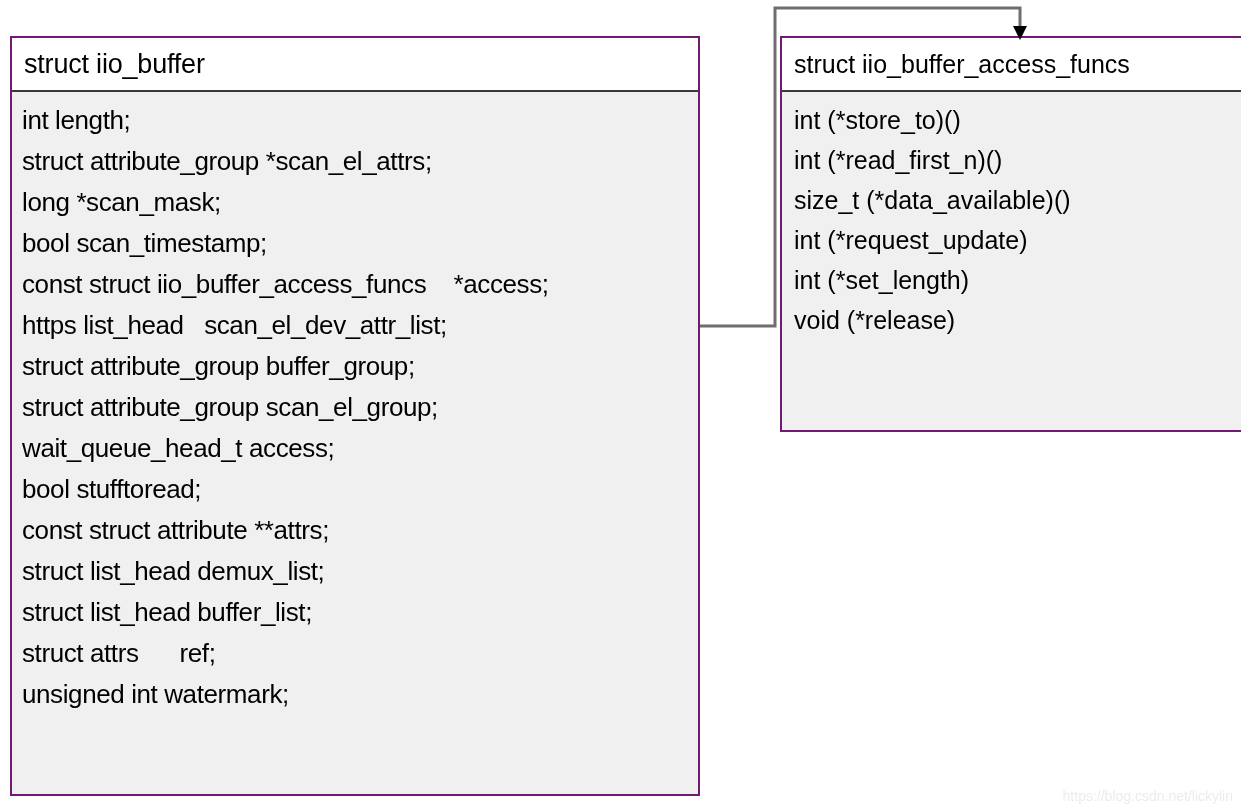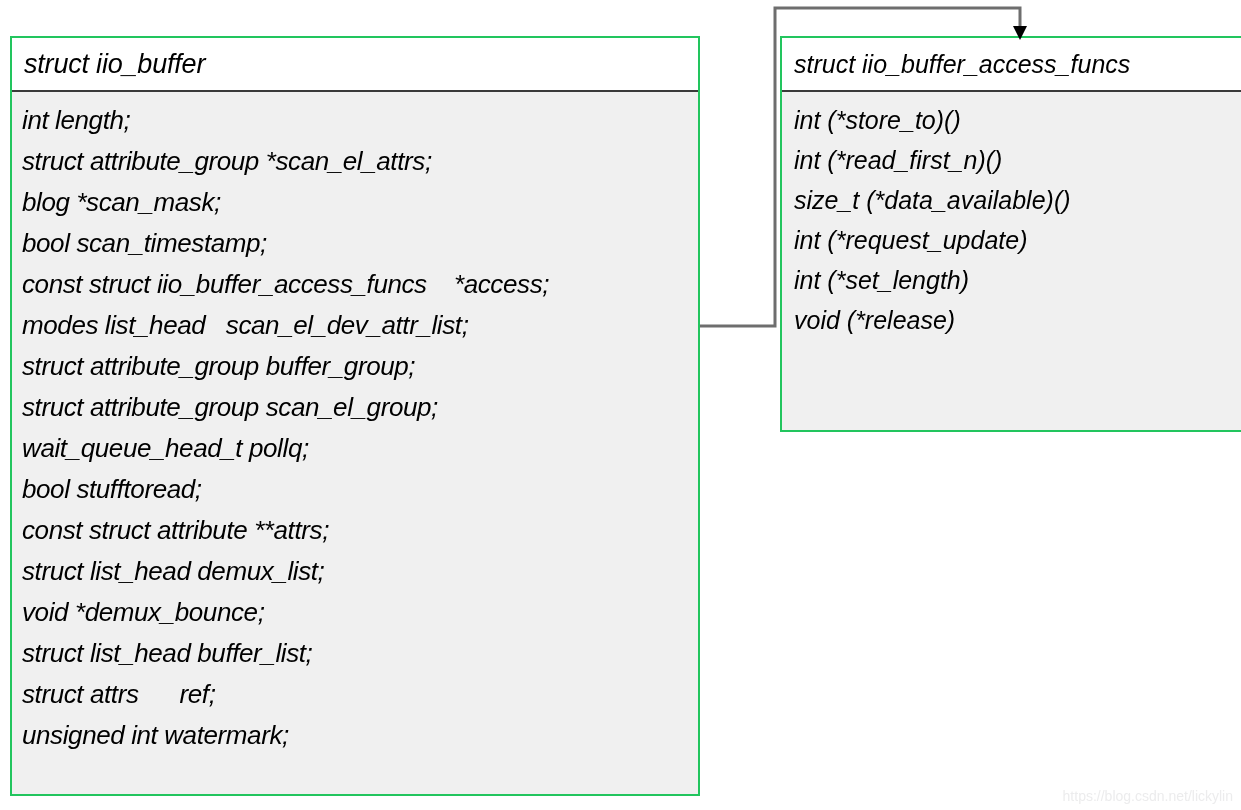--- a/index.html
+++ b/index.html
@@ -18,23 +18,22 @@
 
   .canvas {
     position: absolute;
     inset: 0;
   }
 
   
   .uml-box {
     position: absolute;
     box-sizing: border-box;
-    border: 2px solid #22c55e;
+    border: 2px solid #701a75;
     background: #d946ef;
-    font-style: italic;
   }
   .uml-header {
     box-sizing: border-box;
     background: #ffffff;
     border-bottom: 2px solid #3a3a3a;
     display: flex;
     align-items: center;
     padding-left: 12px;
     white-space: pre;
   }
@@ -117,31 +116,30 @@
 </head>
 <body>
 
 <div class="canvas">
 
   <div class="uml-box" id="box-iio-buffer">
     <div class="uml-header">struct iio_buffer</div>
     <div class="uml-body">
       <div class="uml-row">int length;</div>
       <div class="uml-row">struct attribute_group *scan_el_attrs;</div>
-      <div class="uml-row">blog *scan_mask;</div>
+      <div class="uml-row">long *scan_mask;</div>
       <div class="uml-row">bool scan_timestamp;</div>
       <div class="uml-row">const struct iio_buffer_access_funcs    *access;</div>
-      <div class="uml-row">modes list_head   scan_el_dev_attr_list;</div>
+      <div class="uml-row">https list_head   scan_el_dev_attr_list;</div>
       <div class="uml-row">struct attribute_group buffer_group;</div>
       <div class="uml-row">struct attribute_group scan_el_group;</div>
-      <div class="uml-row">wait_queue_head_t pollq;</div>
+      <div class="uml-row">wait_queue_head_t access;</div>
       <div class="uml-row">bool stufftoread;</div>
       <div class="uml-row">const struct attribute **attrs;</div>
       <div class="uml-row">struct list_head demux_list;</div>
-      <div class="uml-row">void *demux_bounce;</div>
       <div class="uml-row">struct list_head buffer_list;</div>
       <div class="uml-row">struct attrs      ref;</div>
       <div class="uml-row">unsigned int watermark;</div>
     </div>
   </div>
 
   <div class="uml-box" id="box-access-funcs">
     <div class="uml-header">struct iio_buffer_access_funcs</div>
     <div class="uml-body">
       <div class="uml-row">int (*store_to)()</div>

